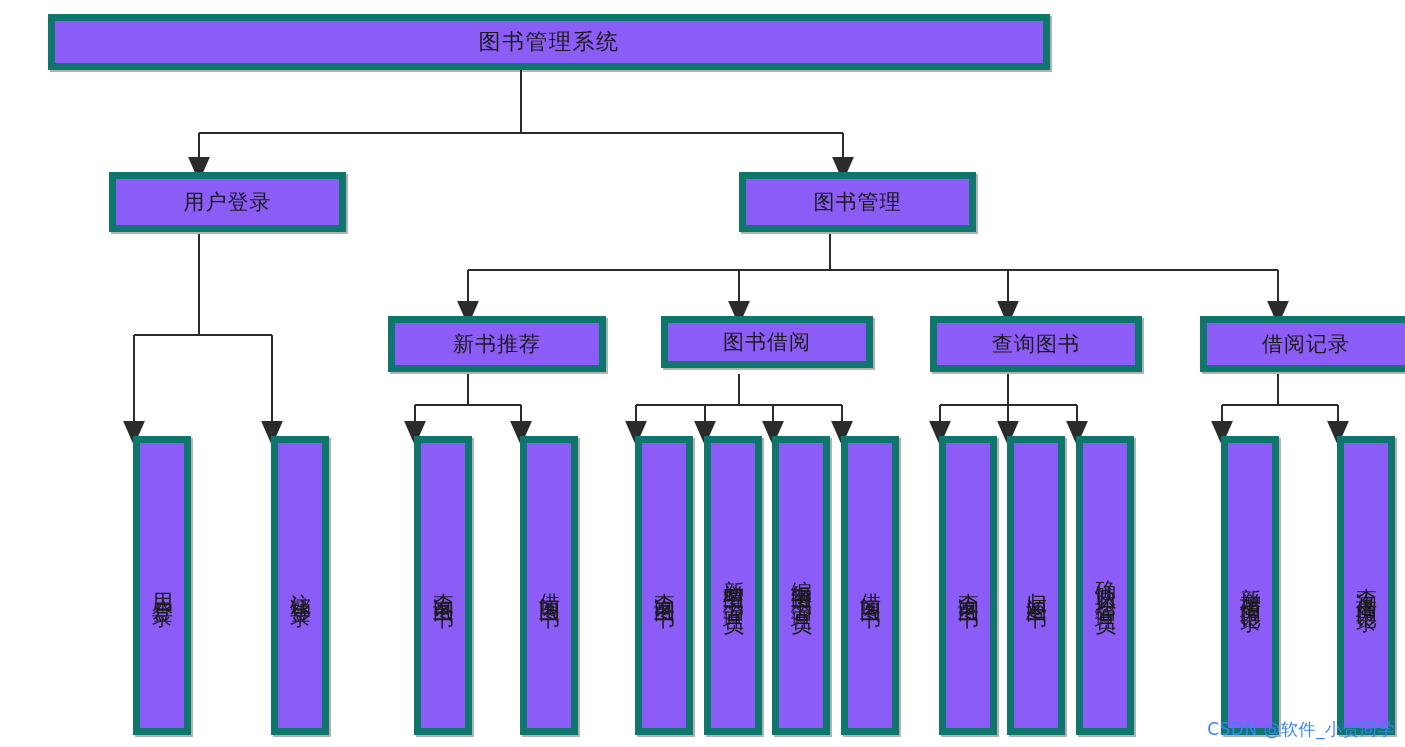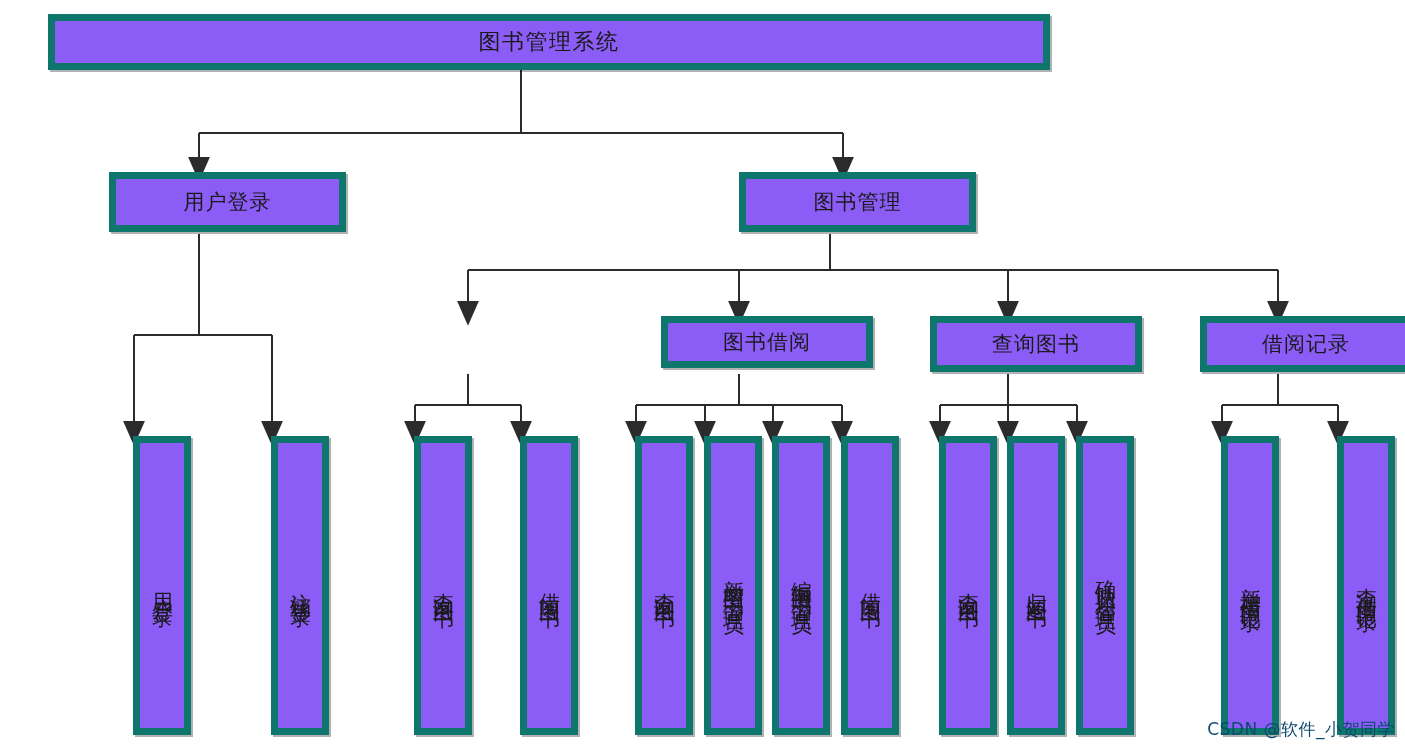--- a/index.html
+++ b/index.html
@@ -65,21 +65,21 @@
     font-size: 21px;
     letter-spacing: 5px;
     line-height: 1;
     white-space: nowrap;
   }
   #watermark {
     position: absolute;
     right: 10px;
     bottom: 6px;
     font-size: 17px;
-    color: #0c4a6e;
+    color: #3b82f6;
     letter-spacing: 0.5px;
     user-select: none;
     white-space: nowrap;
     text-align: right;
   }
 </style>
 </head>
 <body>
 
 <div id="diagram-root">
@@ -140,20 +140,23 @@
     <span class="node-label">图书管理系统</span>
   </div>
 
   <div class="node horiz" style="left:81px; top:172px; width:237px; height:60px;">
     <span class="node-label">用户登录</span>
   </div>
   <div class="node horiz" style="left:711px; top:172px; width:237px; height:60px;">
     <span class="node-label">图书管理</span>
   </div>
 
+  <div class="node horiz" style="left:360px; top:316px; width:218px; height:56px;">
+    <span class="node-label">新书推荐</span>
+  </div>
   <div class="node horiz" style="left:633px; top:316px; width:212px; height:52px;">
     <span class="node-label">图书借阅</span>
   </div>
   <div class="node horiz" style="left:902px; top:316px; width:212px; height:56px;">
     <span class="node-label">查询图书</span>
   </div>
   <div class="node horiz" style="left:1172px; top:316px; width:212px; height:56px;">
     <span class="node-label">借阅记录</span>
   </div>
 

